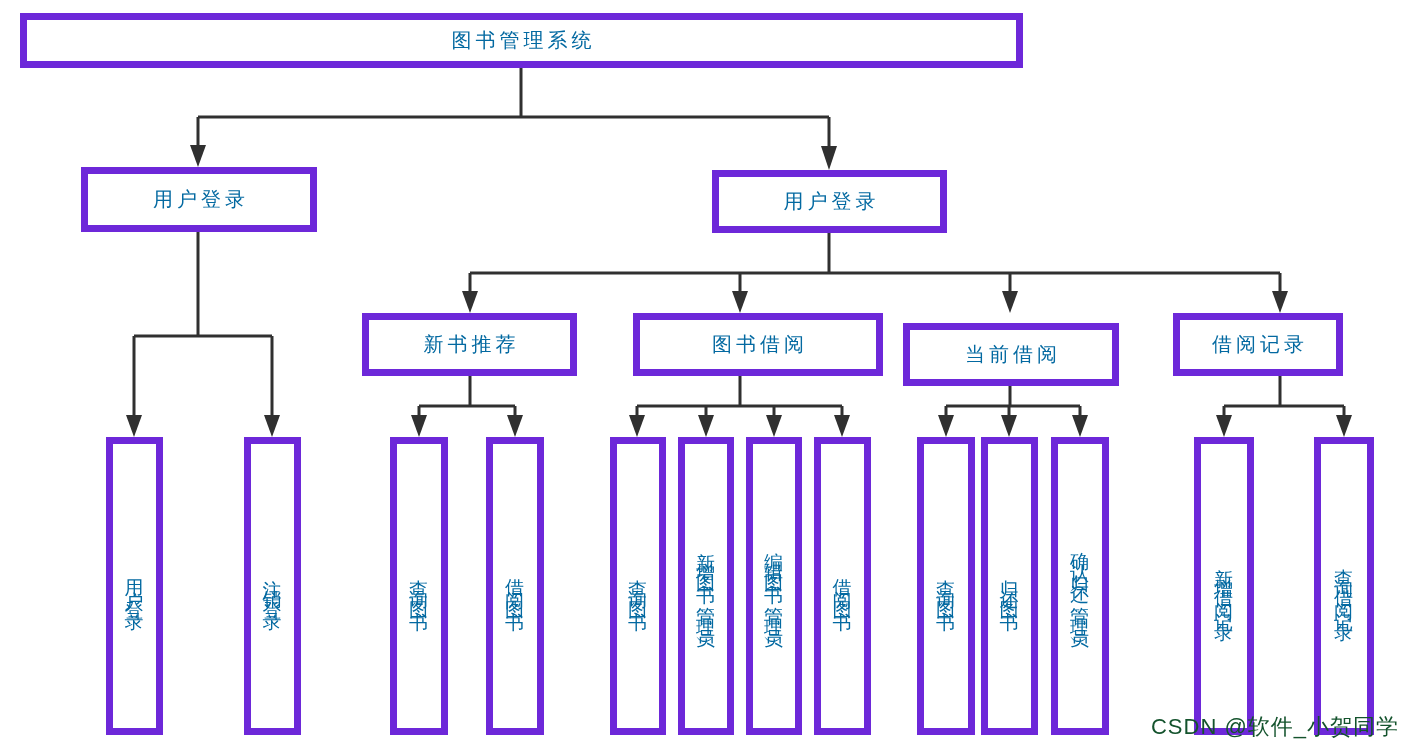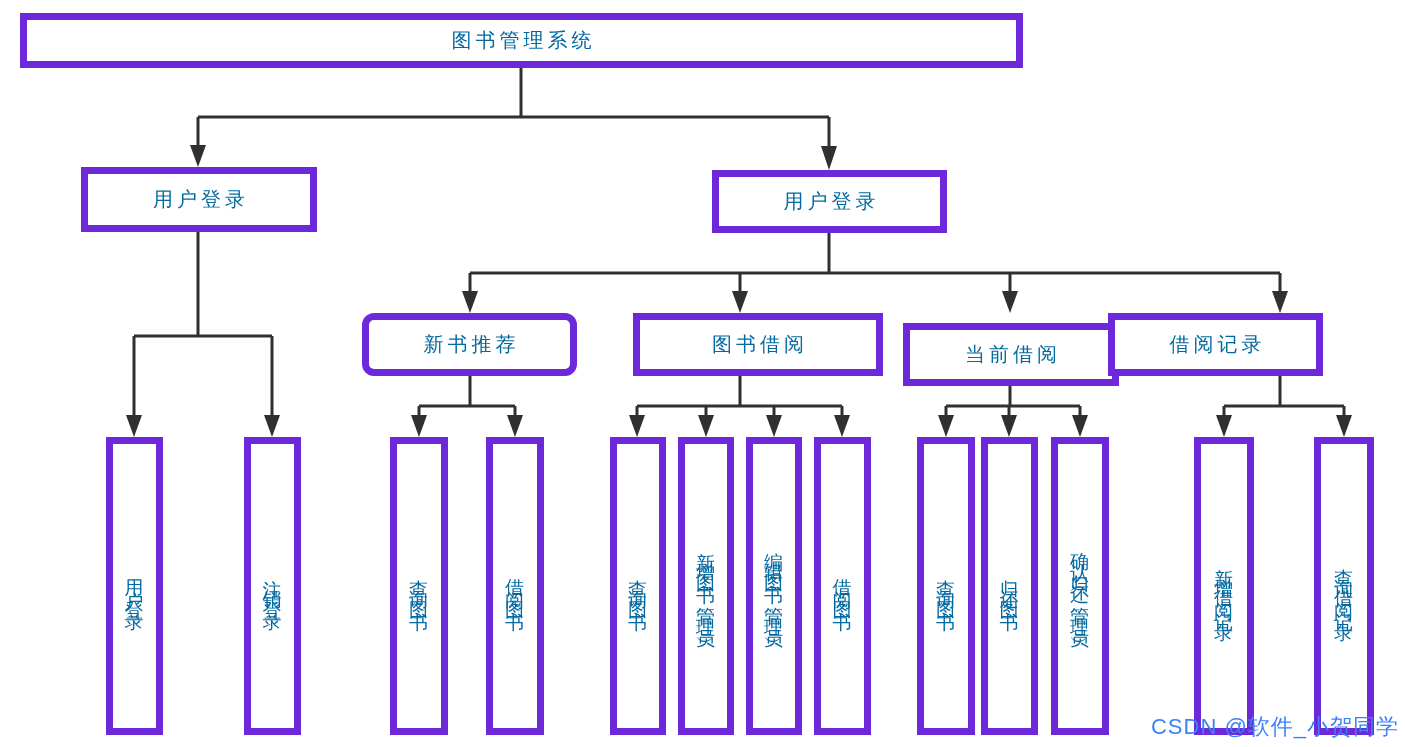--- a/index.html
+++ b/index.html
@@ -48,24 +48,24 @@
     height: 298px;
     line-height: 1;
   }
 
   
   .n-root      { left: 20px;   top: 13px;  width: 1003px; height: 55px; }
   
   .n-login     { left: 81px;   top: 167px; width: 236px;  height: 65px; }
   .n-mgmt      { left: 712px;  top: 170px; width: 235px;  height: 63px; }
   
-  .n-newbook   { left: 362px;  top: 313px; width: 215px;  height: 63px; border-radius: 12px; }
+  .n-newbook   { left: 362px;  top: 313px; width: 215px;  height: 63px; }
   .n-borrow    { left: 633px;  top: 313px; width: 250px;  height: 63px; }
   .n-current   { left: 903px;  top: 313px; width: 216px;  height: 63px; margin-top: 10px; }
-  .n-records   { left: 1108px; top: 313px; width: 215px;  height: 63px; }
+  .n-records   { left: 1173px; top: 313px; width: 170px;  height: 63px; }
   
   .n-leaf-login    { left: 106px;  width: 57px; }
   .n-leaf-logout   { left: 244px;  width: 57px; }
   .n-nb-query      { left: 390px;  width: 58px; }
   .n-nb-borrow     { left: 486px;  width: 58px; }
   .n-bb-query      { left: 610px;  width: 56px; }
   .n-bb-add        { left: 678px;  width: 56px; }
   .n-bb-edit       { left: 746px;  width: 56px; }
   .n-bb-borrow     { left: 814px;  width: 57px; }
   .n-cb-query      { left: 917px;  width: 58px; }
@@ -73,21 +73,21 @@
   .n-cb-confirm    { left: 1051px; width: 58px; }
   .n-rec-add       { left: 1194px; width: 60px; }
   .n-rec-query     { left: 1314px; width: 60px; }
 
   .watermark {
     position: absolute;
     right: 6px;
     top: 712px;
     font-size: 22px;
     letter-spacing: 1px;
-    color: #3b82f6;
+    color: #14532d;
     z-index: 2;
     white-space: nowrap;
   }
 </style>
 </head>
 <body>
 
 <div class="canvas">
 
   <svg class="connectors" viewBox="0 0 1405 747" xmlns="http://www.w3.org/2000/svg" aria-hidden="true">

